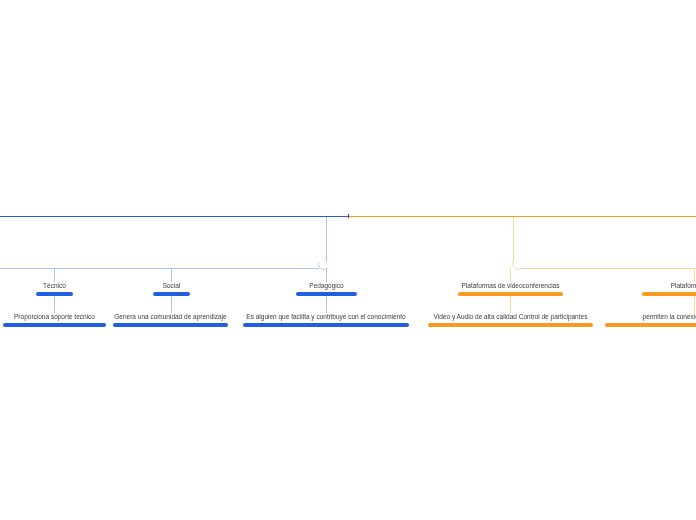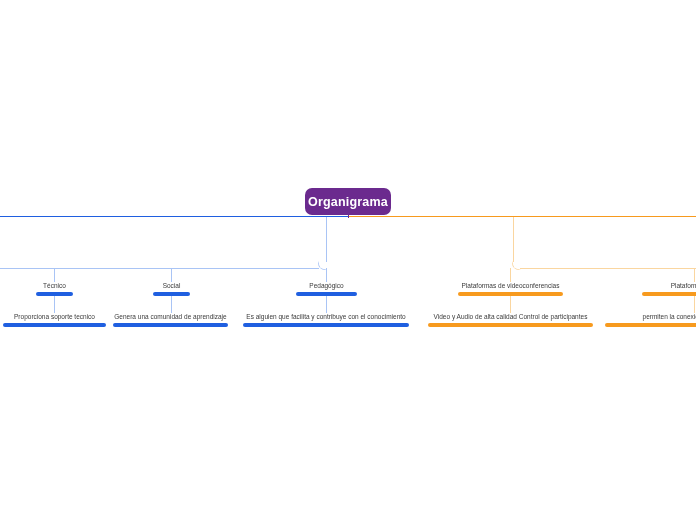--- a/index.html
+++ b/index.html
@@ -95,23 +95,20 @@
   <div class="line-v" style="left:513px;top:217px;height:45px;border-left-width:1.5px;border-left-color:#FAD6A0;"></div>
   <div class="corner" style="left:512px;top:261px;width:9px;height:9px;border-bottom-width:1.5px;border-left-width:1.5px;border-bottom-color:#FAD6A0;border-left-color:#FAD6A0;border-bottom-left-radius:7px;"></div>
   <div class="line-h" style="left:520px;top:268px;width:176px;border-top-width:1.5px;border-top-color:#FAD6A0;"></div>
 
   <div class="line-v" style="left:510px;top:268px;height:14px;border-left-width:1.5px;border-left-color:#FAD6A0;"></div>
   <div class="line-v" style="left:694px;top:268px;height:14px;border-left-width:1.5px;border-left-color:#FAD6A0;"></div>
 
   <div class="line-v" style="left:510px;top:295px;height:18px;border-left-width:1.5px;border-left-color:#FAD6A0;"></div>
   <div class="line-v" style="left:694px;top:295px;height:18px;border-left-width:1.5px;border-left-color:#FAD6A0;"></div>
 
-  <div class="root-node">
-    <span class="root-label">Organigrama</span>
-  </div>
 
   <div class="branch blue" style="left:20px;top:281px;width:69px;">
     <span class="branch-label">Técnico</span>
     <div class="branch-bar" style="width:37px;"></div>
   </div>
 
   <div class="branch blue" style="left:137px;top:281px;width:69px;">
     <span class="branch-label">Social</span>
     <div class="branch-bar" style="width:37px;"></div>
   </div>

